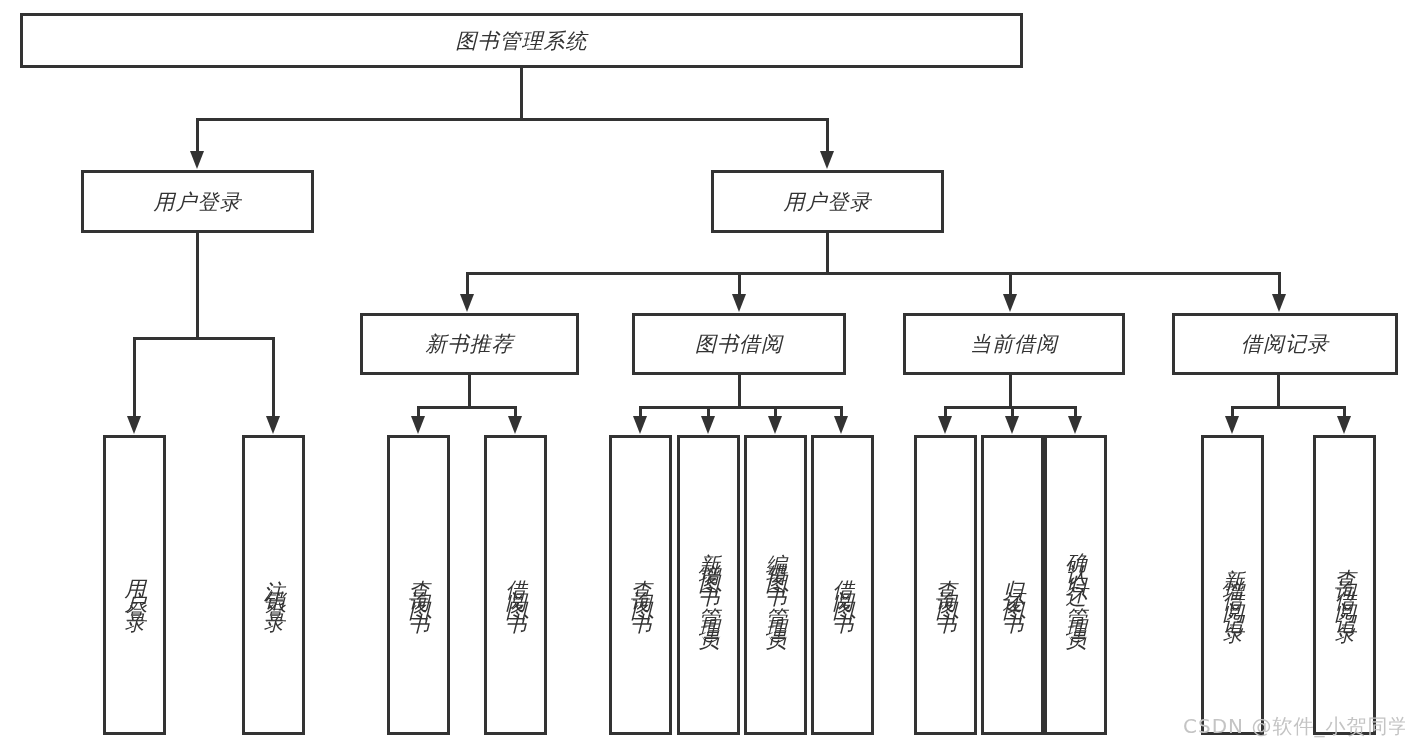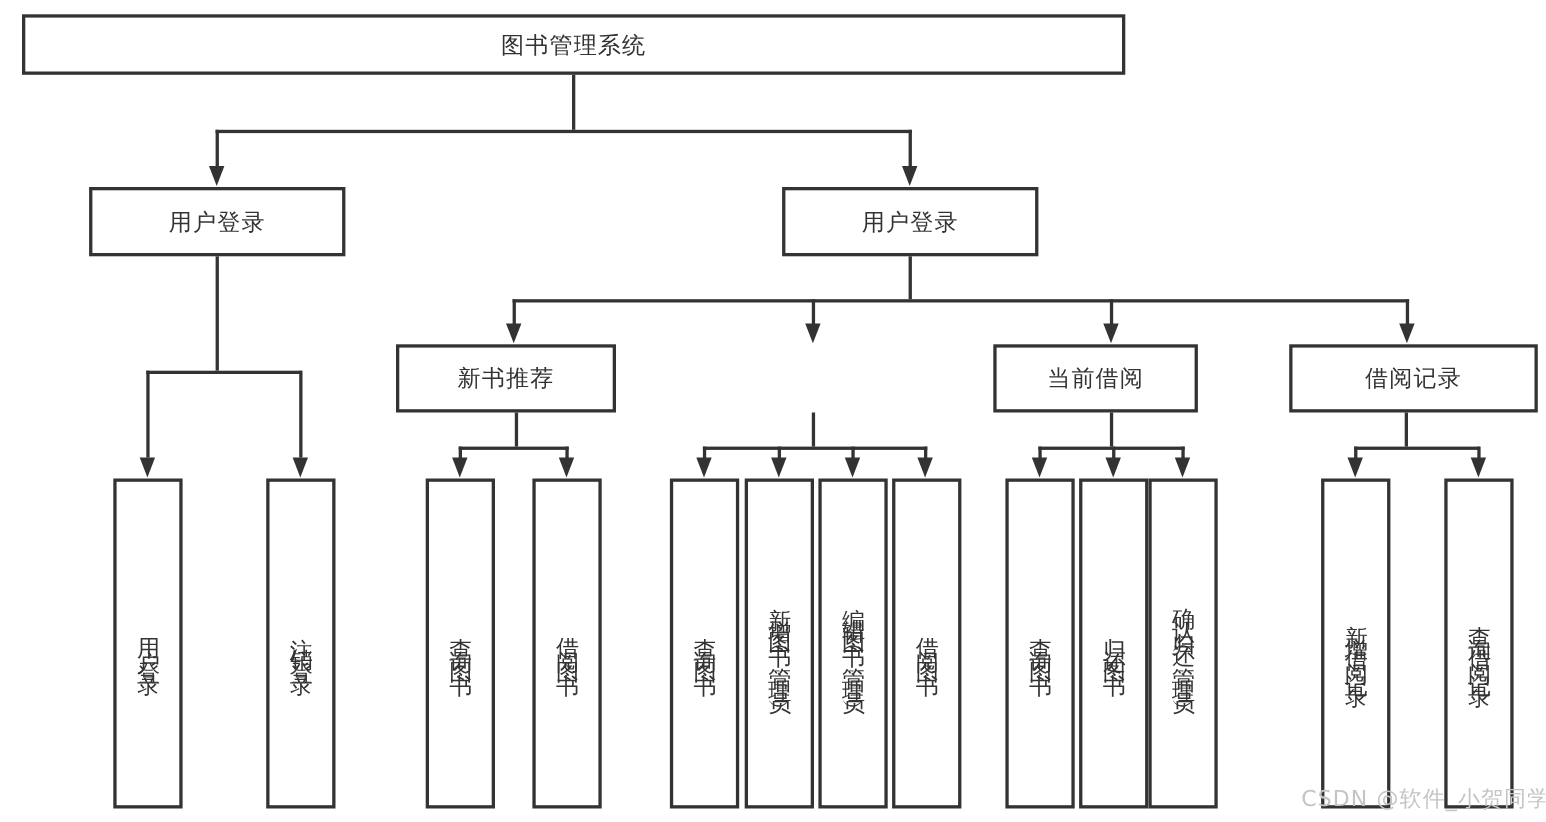--- a/index.html
+++ b/index.html
@@ -22,20 +22,21 @@
 
   
   .node {
     position: absolute;
     border: 3px solid var(--line);
     background: var(--background);
     display: flex;
     align-items: center;
     justify-content: center;
     color: var(--text);
+    font-style: italic;
   }
   .node-h { font-size: 21px; letter-spacing: 1px; }
   .root  { left: 20px;  top: 13px;  width: 1003px; height: 55px; }
   .l2    { top: 170px; width: 233px; height: 63px; }
   .l3    { top: 313px; height: 62px; }
 
   .leaf  { top: 435px; width: 63px; height: 300px; }
   .leaf span {
     writing-mode: vertical-rl;
     text-orientation: mixed;
@@ -78,24 +79,27 @@
     <span>图书管理系统</span>
   </div>
 
   <div class="node node-h l2" style="left:81px">
     <span>用户登录</span>
   </div>
   <div class="node node-h l2" style="left:711px">
     <span>用户登录</span>
   </div>
 
-  <div class="node node-h l3" style="left:360px;width:200px">
+  <div class="node node-h l3" style="left:360px;width:219px">
     <span>新书推荐</span>
   </div>
-  <div class="node node-h l3" style="left:903px;width:186px">
+  <div class="node node-h l3" style="left:632px;width:214px">
+    <span>图书借阅</span>
+  </div>
+  <div class="node node-h l3" style="left:903px;width:222px">
     <span>当前借阅</span>
   </div>
   <div class="node node-h l3" style="left:1172px;width:226px">
     <span>借阅记录</span>
   </div>
 
   <div class="node leaf" style="left:103px">
     <span>用户登录</span>
   </div>
   <div class="node leaf" style="left:242px">

